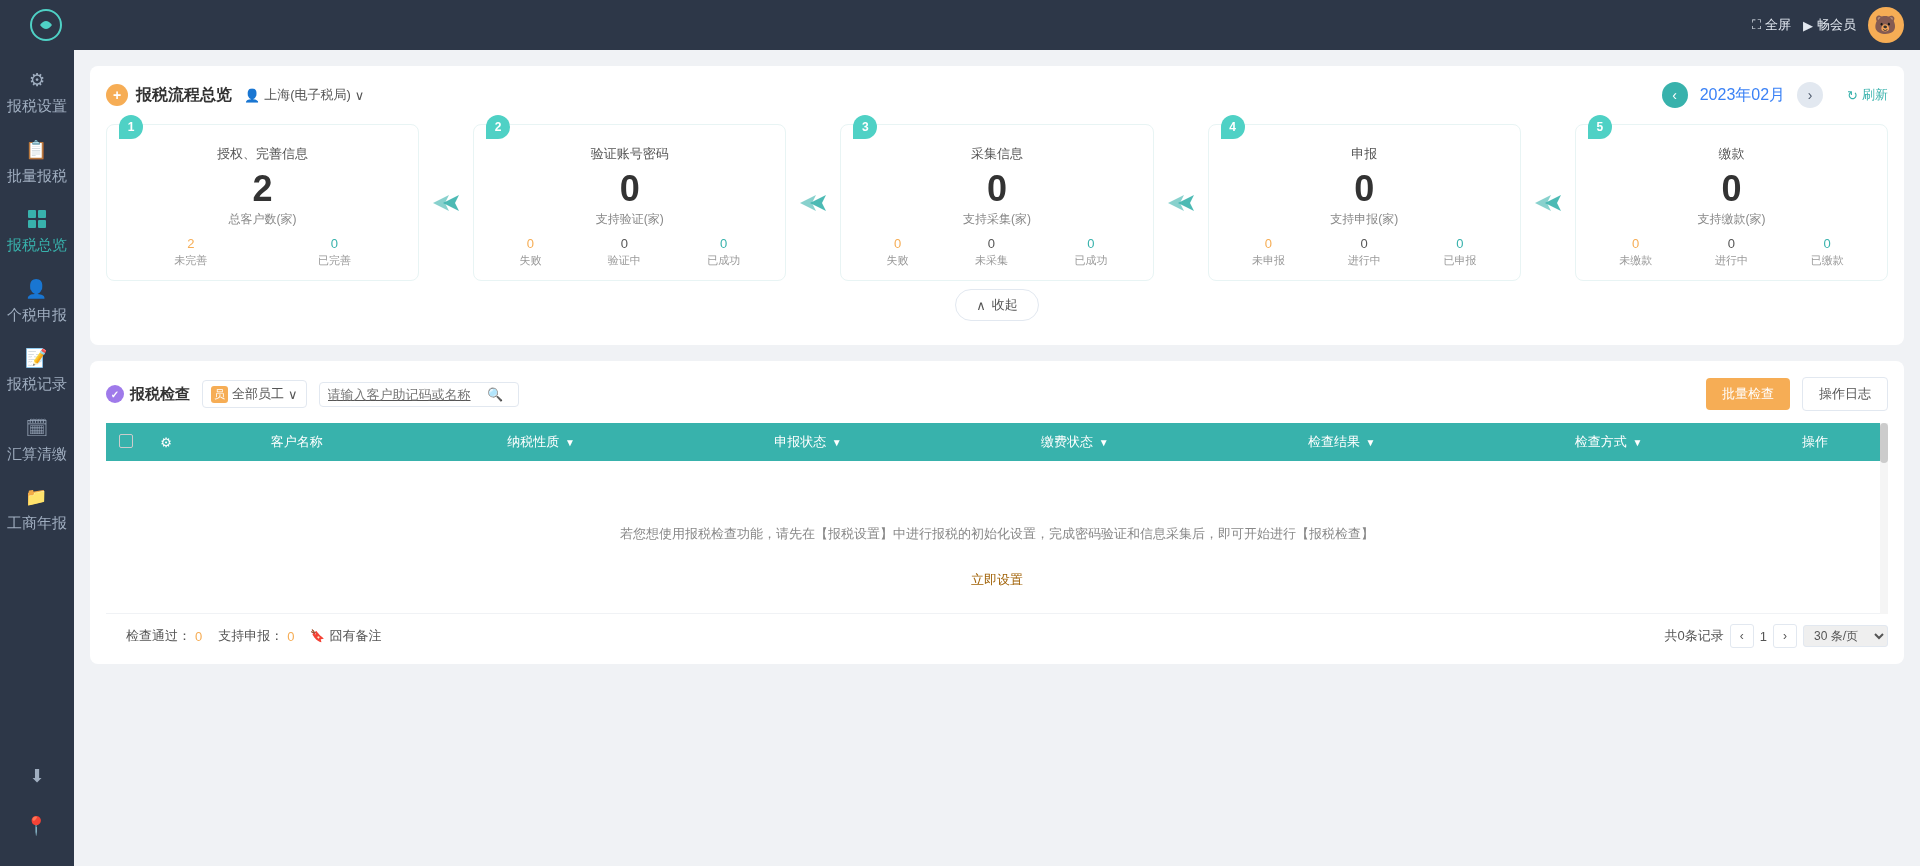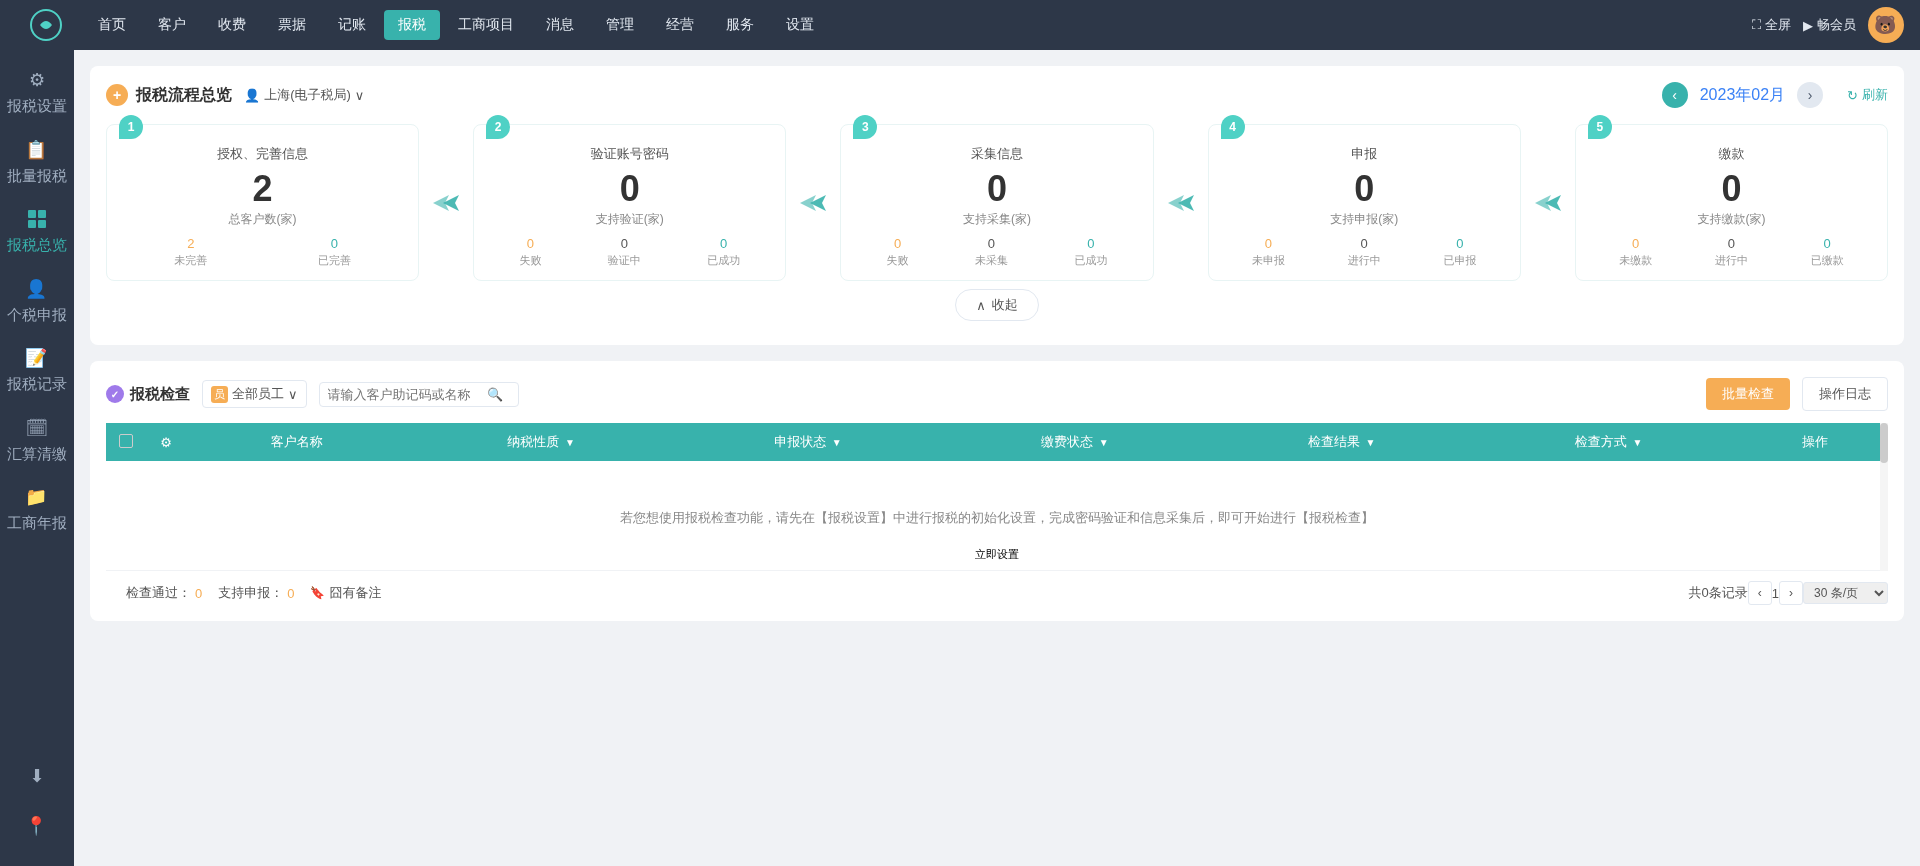--- a/index.html
+++ b/index.html
@@ -350,20 +350,21 @@
       background: #fff;
       min-width: 200px;
     }
     .search-box input {
       border: none;
       outline: none;
       font-size: 13px;
       color: #555;
       width: 160px;
       background: transparent;
+      text-decoration: underline;
     }
     .batch-check-btn {
       background: #f6ad55;
       color: #fff;
       border: none;
       border-radius: 4px;
       padding: 7px 16px;
       font-size: 13px;
       cursor: pointer;
       margin-left: auto;
@@ -387,64 +388,65 @@
     .check-table thead tr {
       background: #38b2ac;
       color: #fff;
     }
     .check-table thead th {
       padding: 10px 12px;
       text-align: center;
       font-weight: normal;
     }
     .check-table tbody tr td {
-      padding: 8px 12px;
+      padding: 24px 12px;
       text-align: center;
       border-bottom: 1px solid #f0f2f5;
       color: #555;
     }
     .check-table .th-checkbox {
       width: 40px;
     }
     .check-table .th-settings {
       width: 40px;
     }
     .empty-msg {
       text-align: center;
       color: #888;
       font-size: 13px;
       padding: 40px 0 20px;
     }
     .empty-link {
-      color: #000000;
+      color: #a16207;
       cursor: pointer;
       text-decoration: none;
       display: block;
       text-align: center;
-      font-size: 11px;
+      font-size: 13px;
+      margin-top: 8px;
     }
 
     
     .table-footer {
       display: flex;
       align-items: center;
       padding: 10px 0 0;
       font-size: 13px;
       color: #555;
       gap: 16px;
       margin-left: 20px;
     }
     .footer-stat { display: flex; align-items: center; gap: 4px; }
     .footer-stat .orange { color: #f6ad55; cursor: pointer; }
     .footer-stat .note-icon { color: #888; font-size: 12px; }
     .pagination {
       margin-left: auto;
       display: flex;
       align-items: center;
-      gap: 0;
+      gap: 6px;
     }
     .page-btn {
       width: 24px;
       height: 24px;
       border: 1px solid #e2e8f0;
       border-radius: 3px;
       display: flex;
       align-items: center;
       justify-content: center;
       cursor: pointer;
@@ -476,34 +478,20 @@
   </style>
 </head>
 <body>
 
 <div class="top-nav">
   <div class="logo-area">
     <svg width="32" height="32" viewBox="0 0 32 32">
       <circle cx="16" cy="16" r="15" fill="none" stroke="#4fd1c5" stroke-width="2"></circle>
       <path d="M10 16 Q16 8 22 16 Q16 24 10 16Z" fill="#4fd1c5"></path>
     </svg>
-  </div>
-  <div class="nav-items">
-    <div class="nav-item">首页</div>
-    <div class="nav-item">客户</div>
-    <div class="nav-item">收费</div>
-    <div class="nav-item">票据</div>
-    <div class="nav-item">记账</div>
-    <div class="nav-item active">报税</div>
-    <div class="nav-item">工商项目</div>
-    <div class="nav-item">消息</div>
-    <div class="nav-item">管理</div>
-    <div class="nav-item">经营</div>
-    <div class="nav-item">服务</div>
-    <div class="nav-item">设置</div>
   </div>
   <div class="nav-right">
     <div class="nav-right-item">
       <span>⛶</span>
       <span>全屏</span>
     </div>
     <div class="nav-right-item">
       <span>▶</span>
       <span>畅会员</span>
     </div>

